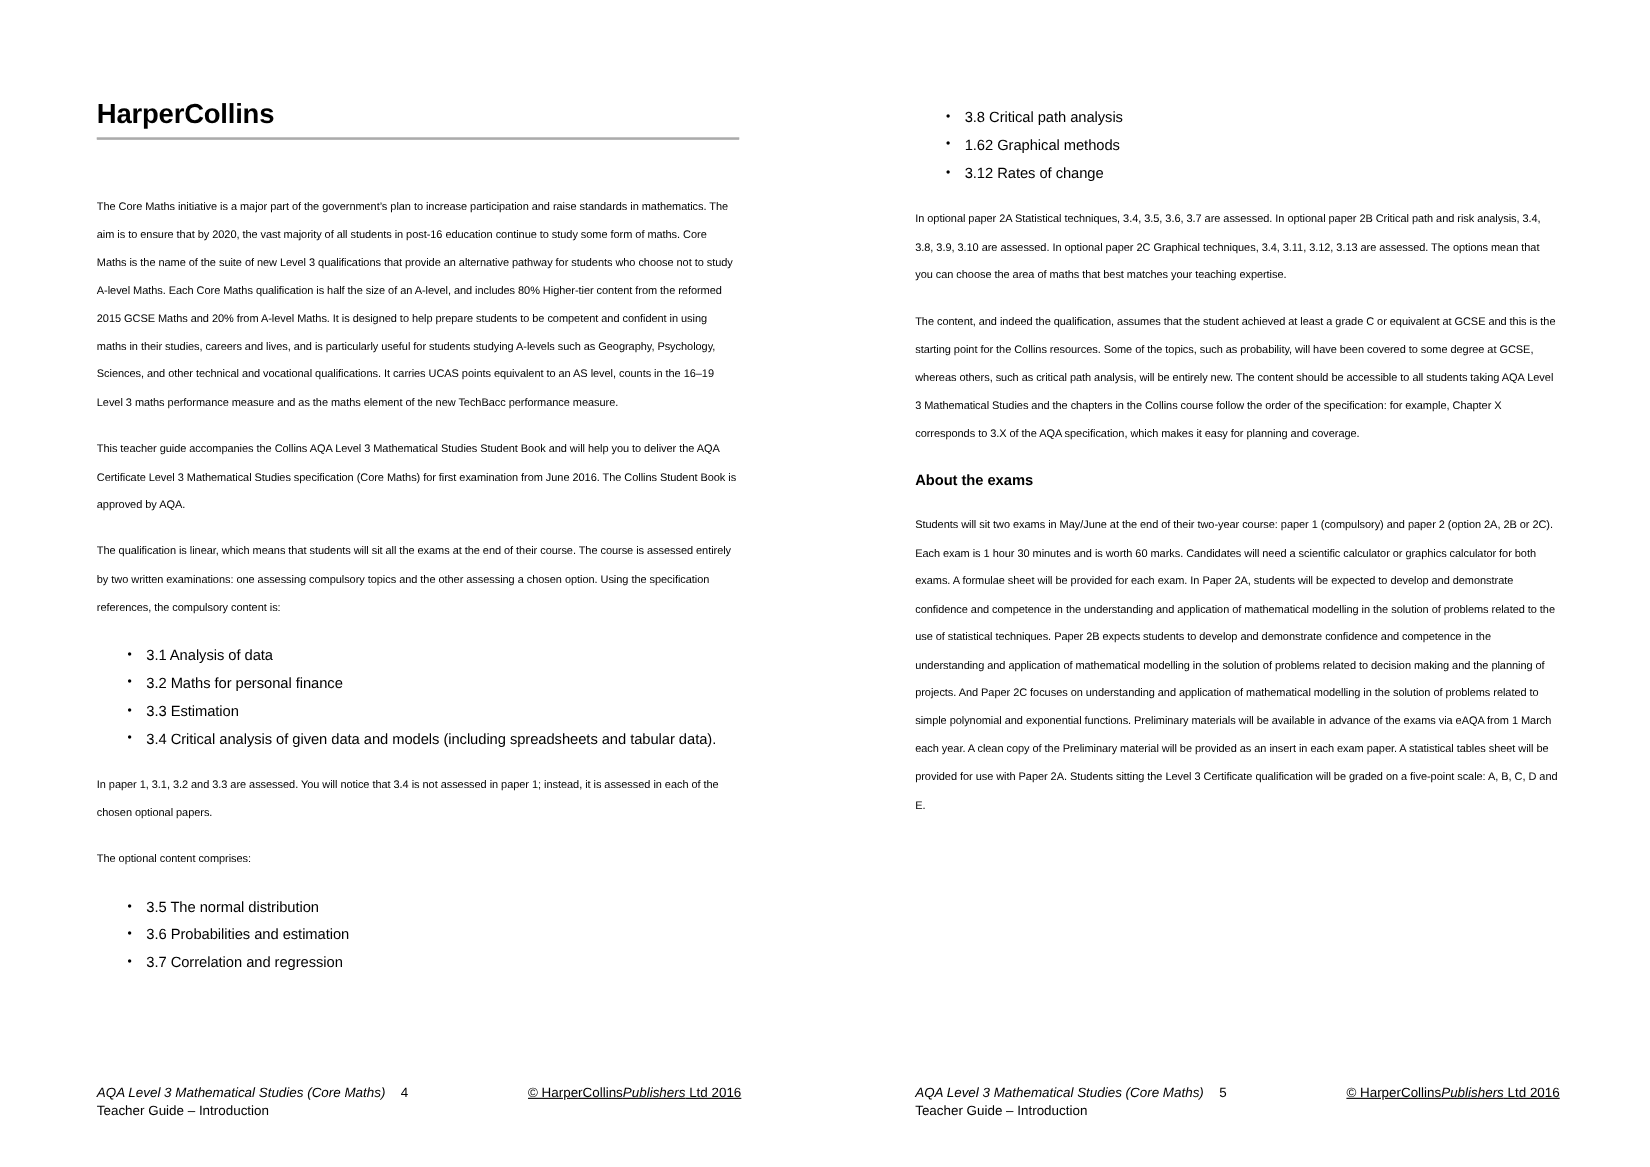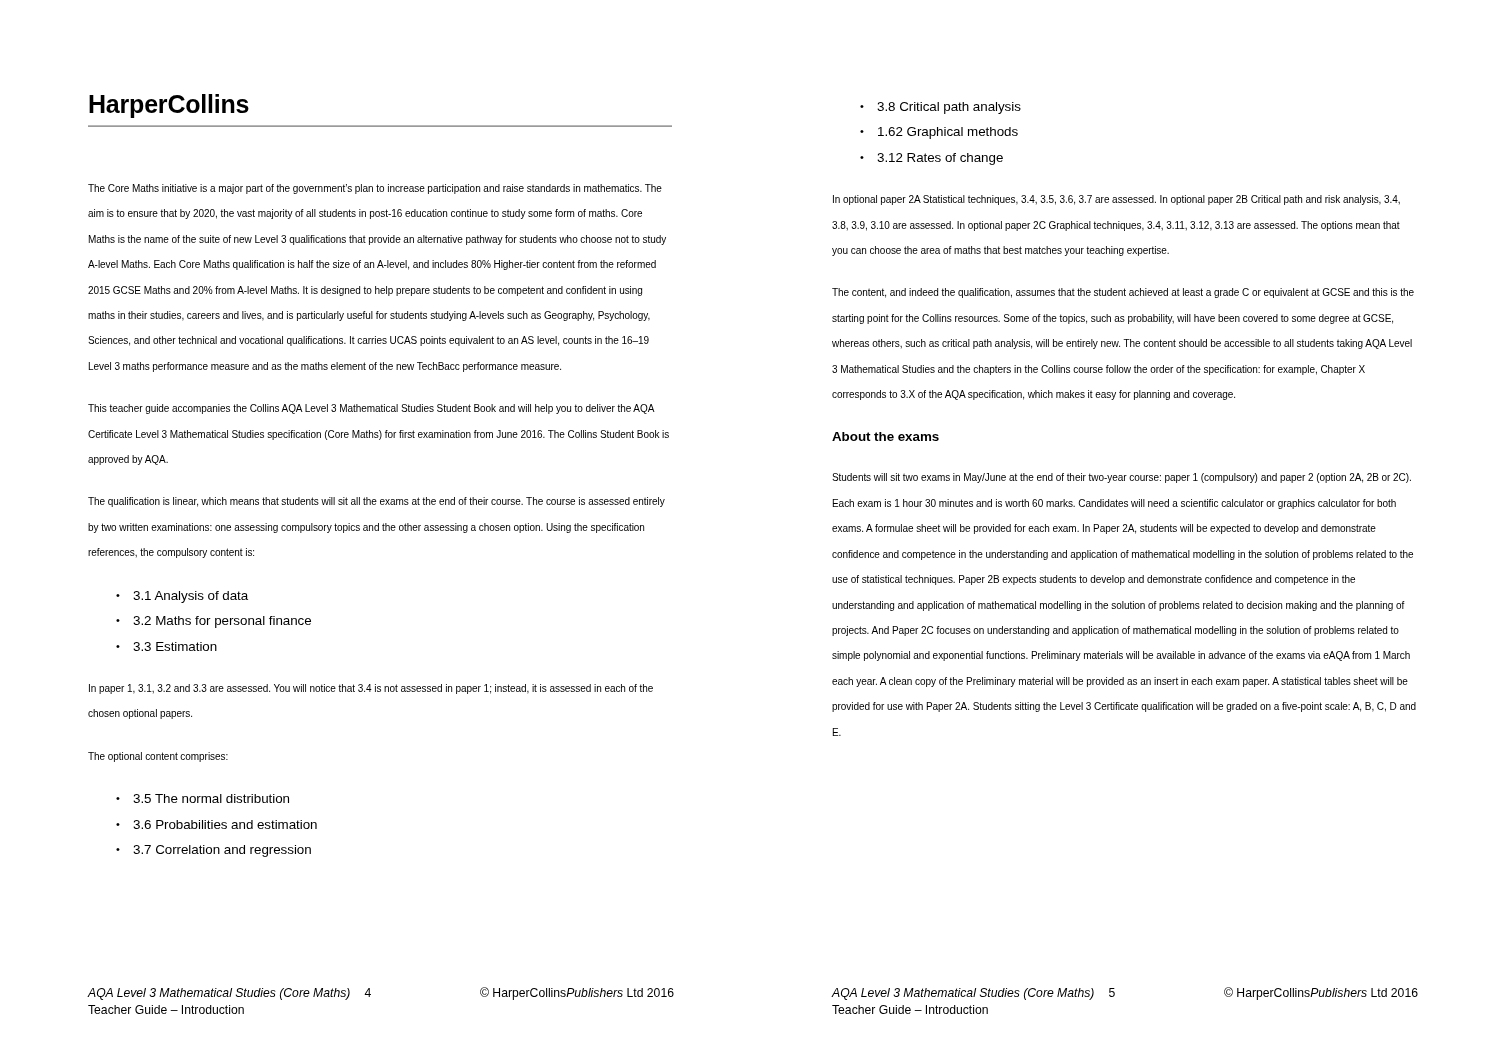--- a/index.html
+++ b/index.html
@@ -124,20 +124,21 @@
   .footer .page-num {
     display: inline-block;
     margin-left: 14px;
     font-style: normal;
   }
   .footer .copyright {
     position: absolute;
     left: 392px;
     top: 0;
     font-style: normal;
+    text-decoration: underline;
   }
   .footer .copyright .pub {
     font-style: italic;
   }
   .footer .guide-sub {
     display: block;
     font-style: normal;
   }
 </style>
 </head>
@@ -157,20 +158,21 @@
 
 
         <p class="para">This teacher guide accompanies the Collins AQA Level 3 Mathematical Studies Student Book and will help you to deliver the AQA Certificate Level 3 Mathematical Studies specification (Core Maths) for first examination from June 2016. The Collins Student Book is approved by AQA.</p>
 
         <p class="para">The qualification is linear, which means that students will sit all the exams at the end of their course. The course is assessed entirely by two written examinations: one assessing compulsory topics and the other assessing a chosen option. Using the specification references, the compulsory content is:</p>
 
         <ul class="spec-list">
           <li>3.1 Analysis of data</li>
           <li>3.2 Maths for personal finance</li>
           <li>3.3 Estimation</li>
+          <li>3.4 Critical analysis of given data and models (including spreadsheets and tabular data).</li>
         </ul>
 
         <p class="para">In paper 1, 3.1, 3.2 and 3.3 are assessed. You will notice that 3.4 is not assessed in paper 1; instead, it is assessed in each of the chosen optional papers.</p>
 
         <p class="para">The optional content comprises:</p>
 
         <ul class="spec-list">
           <li>3.5 The normal distribution</li>
           <li>3.6 Probabilities and estimation</li>
           <li>3.7 Correlation and regression</li>

